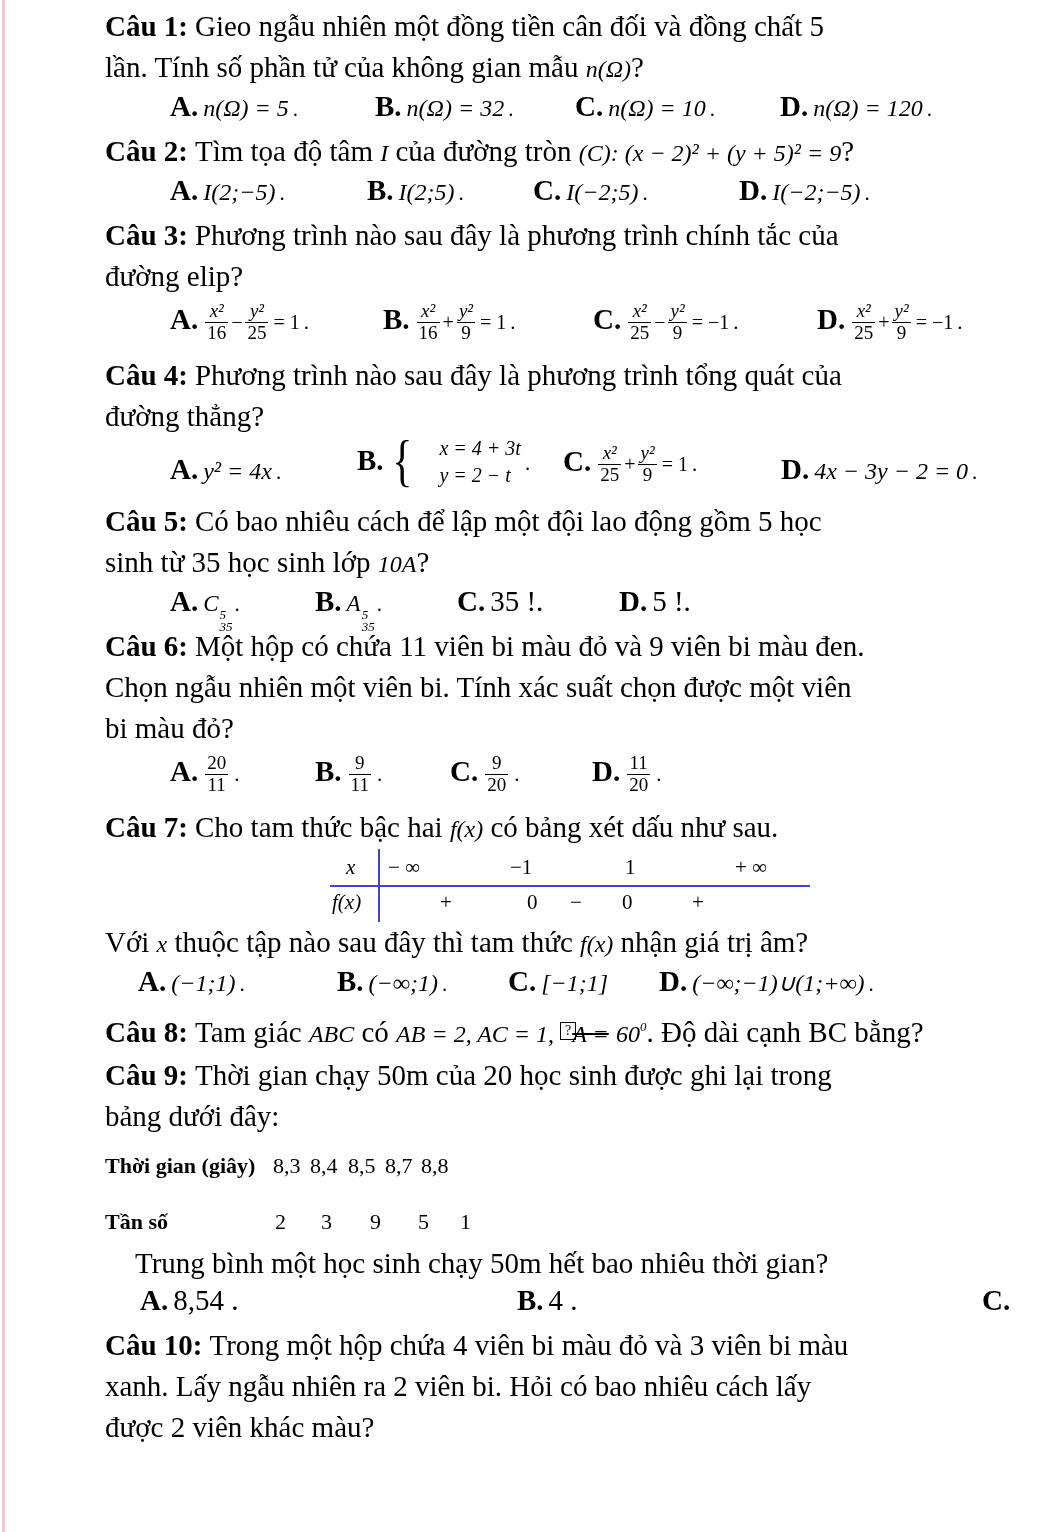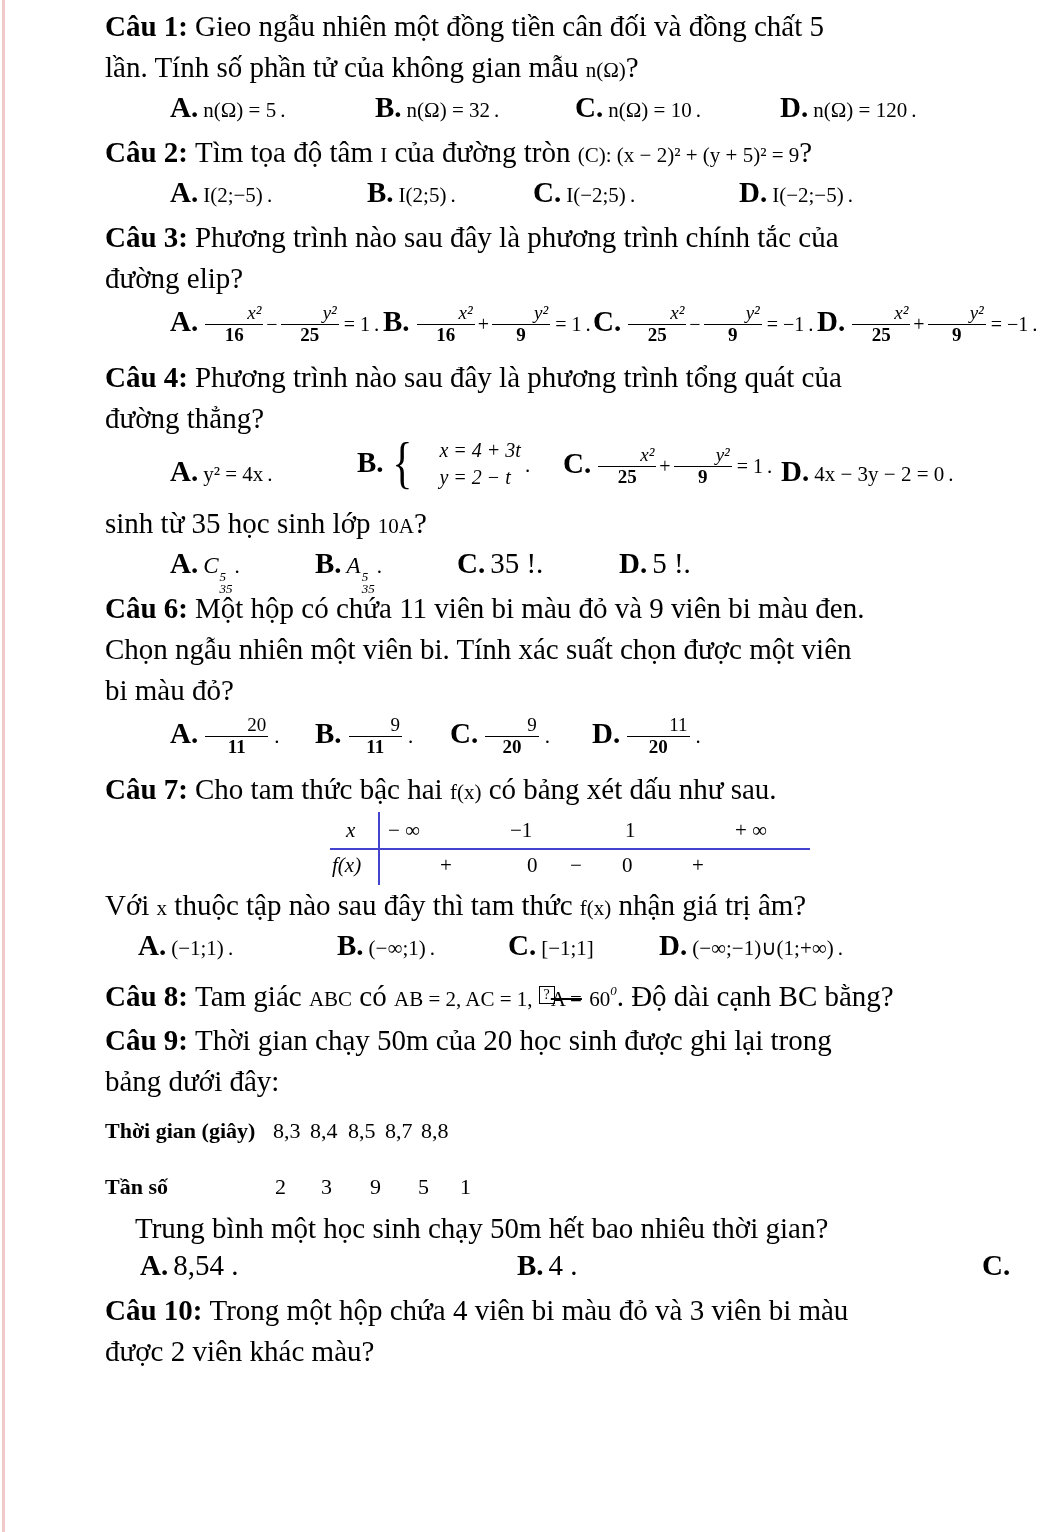--- a/index.html
+++ b/index.html
@@ -7,32 +7,32 @@
   body {
     width:1048px; height:1532px; position:relative; overflow:hidden;
     background:#ffffff; color:#000;
     font-family:"Liberation Serif", serif;
   }
   .leftbar { position:absolute; left:2px; top:0; width:3px; height:100%; background:#f0caca; }
   .content { position:absolute; left:105px; top:6px; width:935px; }
   .line { font-size:29px; line-height:41px; white-space:nowrap; }
   .indent { padding-left:30px; }
   .ql { font-weight:bold; margin-right:7px; }
-  .m  { font-size:21px; }
+  .m  { font-style:italic; font-size:24px; }
   .tail { font-size:21px; }
   .plain { font-size:29px; }
   .opts { position:relative; height:41px; }
   .opts.tall { height:58px; }
   .opts.sys  { height:64px; }
   .opt { position:absolute; top:0; white-space:nowrap; }
   .opts.tall .opt, .opts.sys .opt { top:6px; }
   .okey { font-weight:bold; font-size:29px; margin-right:5px; }
   .frac { display:inline-block; vertical-align:middle; text-align:center; font-size:19px; line-height:1.1; margin:0 2px; position:relative; top:-3px; }
-  .frac .num { display:block; padding:0 2px;margin-left:40px; }
-  .frac .den { display:block; border-top:1.5px solid #000; padding:0 2px;font-weight:bold; }
+  .frac .num { display:block; padding:0 2px; }
+  .frac .den { display:block; border-top:1.5px solid #000; padding:0 2px; }
   .frac.it .num { font-style:italic; }
   .fop { font-size:20px; margin:0 1px; }
   .frhs { font-size:20px; margin-left:3px; }
   .brace { font-size:56px; font-weight:400; vertical-align:middle; display:inline-block; transform:scaleX(.75); line-height:.85; position:relative; top:-4px; }
   .syscol { display:inline-block; vertical-align:middle; font-style:italic; font-size:20px; line-height:27px; position:relative; top:-4px; }
   .syscol span { display:block;margin-left:24px; }
   .cbase { font-style:italic; font-size:23px; }
   .stack { display:inline-flex; flex-direction:column; align-items:flex-start; font-size:13px; line-height:12px; font-style:italic; vertical-align:-8px; margin-left:1px; margin-right:2px; }
   .rsign { font-size:22px; }
   .rx { font-size:18px; border-top:1.5px solid #000; padding:0 4px 0 1px; }
@@ -103,20 +103,23 @@
   </div>
   <div class="line"><span>đường thẳng?</span></div>
   <div class="opts sys">
     <span class="opt" style="left:65px;top:16px"><b class="okey">A.</b><span class="m">y² = 4x</span> <span class="tail">.</span></span>
     <span class="opt" style="left:252px;top:2px"><b class="okey">B.</b><span class="brace">{</span><span class="syscol"><span>x = 4 + 3t</span><span>y = 2 − t</span></span> <span class="tail">.</span></span>
     <span class="opt" style="left:458px;top:8px"><b class="okey">C.</b><span class="frac it"><span class="num">x²</span><span class="den">25</span></span><span class="fop">+</span><span class="frac it"><span class="num">y²</span><span class="den">9</span></span><span class="frhs">= 1</span> <span class="tail">.</span></span>
     <span class="opt" style="left:676px;top:16px"><b class="okey">D.</b><span class="m">4x − 3y − 2 = 0</span> <span class="tail">.</span></span>
   </div>
 
   <div class="line">
+    <b class="ql">Câu 5:</b><span>Có bao nhiêu cách để lập một đội lao động gồm 5 học</span>
+  </div>
+  <div class="line">
     <span>sinh từ 35 học sinh lớp</span>
     <span class="m">10A</span><span>?</span>
   </div>
   <div class="opts">
     <span class="opt" style="left:65px"><b class="okey">A.</b><span class="cbase">C</span><span class="stack">
           <span>5</span>
           <span>35</span>
         </span><span class="tail">.</span></span>
     <span class="opt" style="left:210px"><b class="okey">B.</b><span class="cbase">A</span><span class="stack">
           <span>5</span>
@@ -208,15 +211,16 @@
   <div class="line indent"><span>Trung bình một học sinh chạy 50m hết bao nhiêu thời gian?</span></div>
   <div class="opts">
     <span class="opt" style="left:35px"><b class="okey">A.</b><span class="plain">8,54 .</span></span>
     <span class="opt" style="left:412px"><b class="okey">B.</b><span class="plain">4 .</span></span>
     <span class="opt" style="left:877px"><b class="okey">C.</b></span>
   </div>
 
   <div class="line">
     <b class="ql">Câu 10:</b><span>Trong một hộp chứa 4 viên bi màu đỏ và 3 viên bi màu</span>
   </div>
+  <div class="line"><span>xanh. Lấy ngẫu nhiên ra 2 viên bi. Hỏi có bao nhiêu cách lấy</span></div>
   <div class="line"><span>được 2 viên khác màu?</span></div>
 
 </div>
 
 </body></html>

